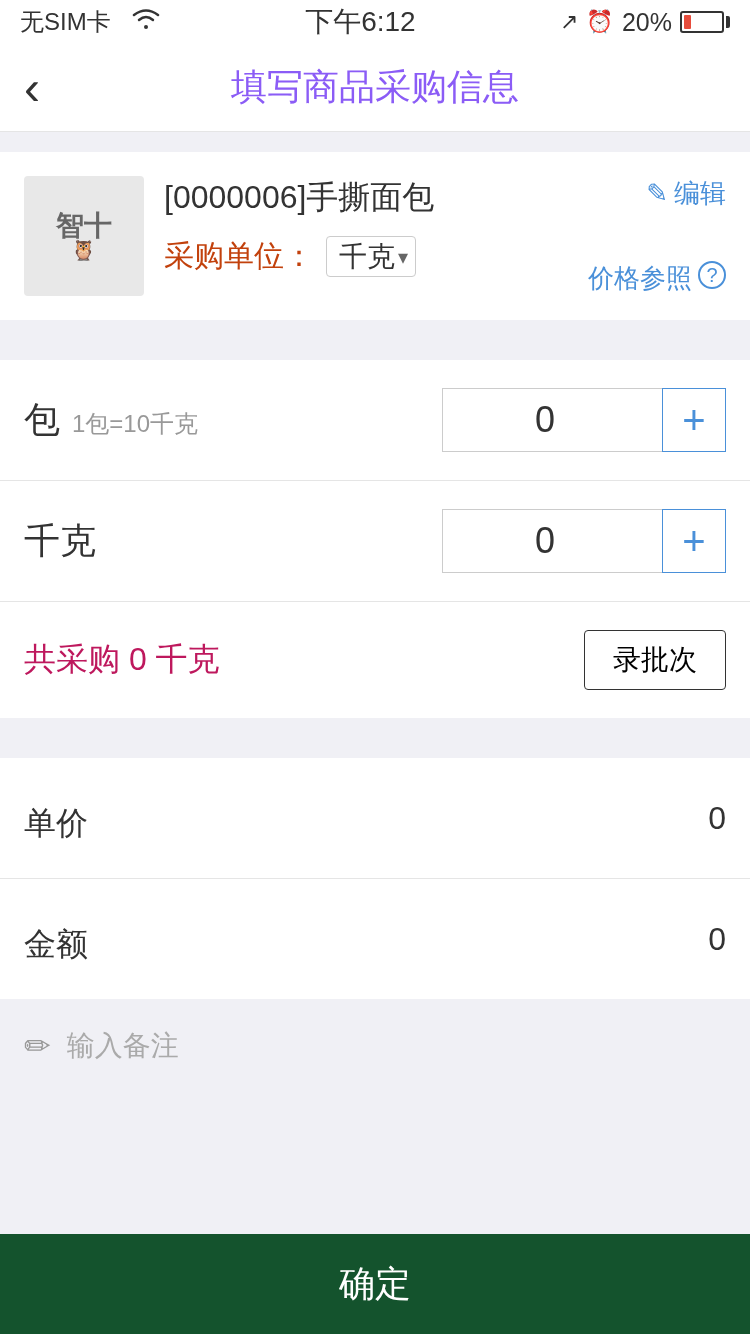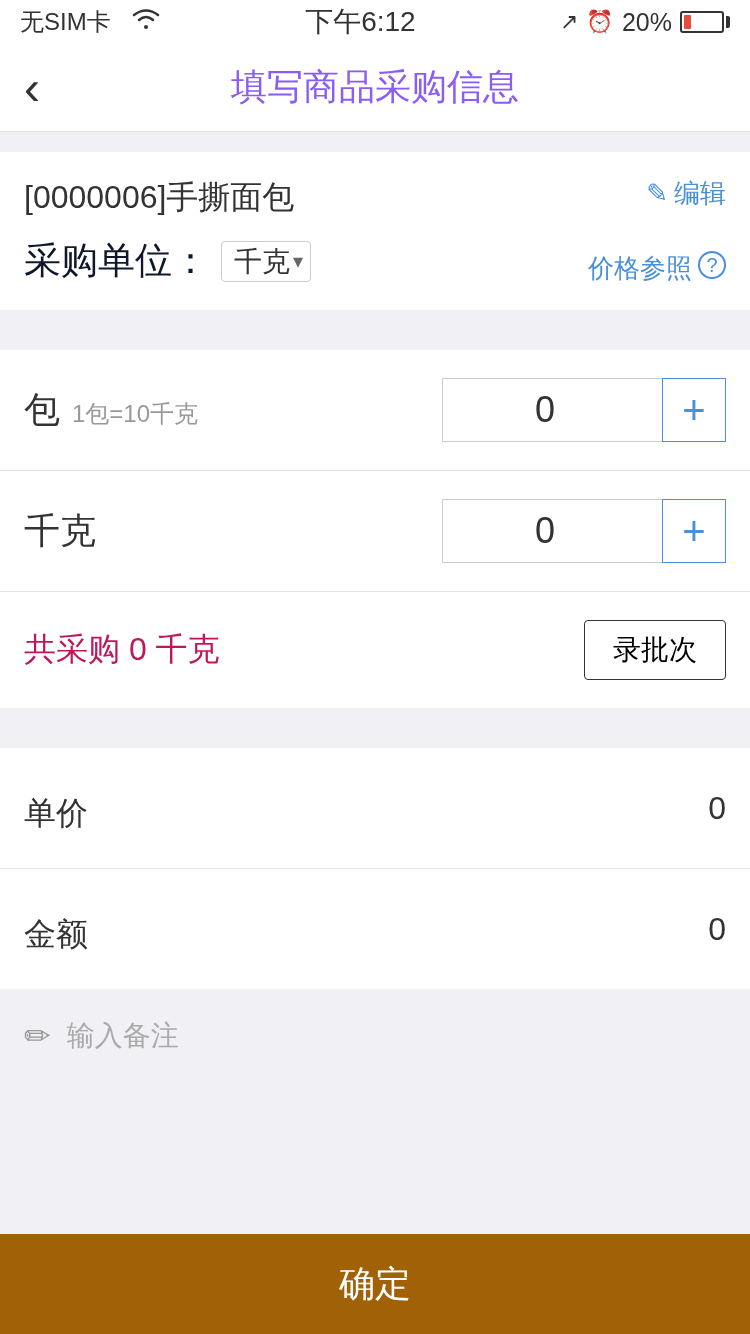--- a/index.html
+++ b/index.html
@@ -98,22 +98,22 @@
       font-size: 32px;
       color: #333;
       margin-bottom: 16px;
     }
     .product-unit-row {
       display: flex;
       align-items: center;
       gap: 12px;
     }
     .unit-label {
-      font-size: 37px;
-      color: #0f172a;
+      font-size: 30px;
+      color: #c2410c;
     }
     .unit-select {
       border: 1px solid #ccc;
       border-radius: 4px;
       padding: 4px 20px 4px 12px;
       font-size: 28px;
       color: #333;
       background: #fff;
       appearance: none;
       position: relative;
@@ -279,21 +279,21 @@
       padding-bottom: 120px;
     }
 
     
     .confirm-btn {
       position: fixed;
       bottom: 0;
       left: 0;
       width: 750px;
       height: 100px;
-      background: #a16207;
+      background: #14532d;
       color: #fff;
       font-size: 36px;
       display: flex;
       align-items: center;
       justify-content: center;
       cursor: pointer;
       border: none;
     }
 
     
@@ -333,20 +333,26 @@
 <div class="nav-bar">
   <div class="nav-back">
     <span style="font-size:48px;font-weight:300;">‹</span>
   </div>
   <div class="nav-title">填写商品采购信息</div>
 </div>
 
 <div class="main-content">
 
   <div class="product-card">
+    <div class="product-image">
+      <div class="product-image-logo">
+        <div style="font-size:28px;color:#666;font-weight:bold;">智十</div>
+        <div style="font-size:20px;color:#aaa;">🦉</div>
+      </div>
+    </div>
     <div class="product-info">
       <div class="product-name">[0000006]手撕面包</div>
       <div class="product-unit-row">
         <span class="unit-label">采购单位：</span>
         <div class="unit-select-wrapper">
           <select class="unit-select">
             <option>千克</option>
             <option>包</option>
           </select>
         </div>

